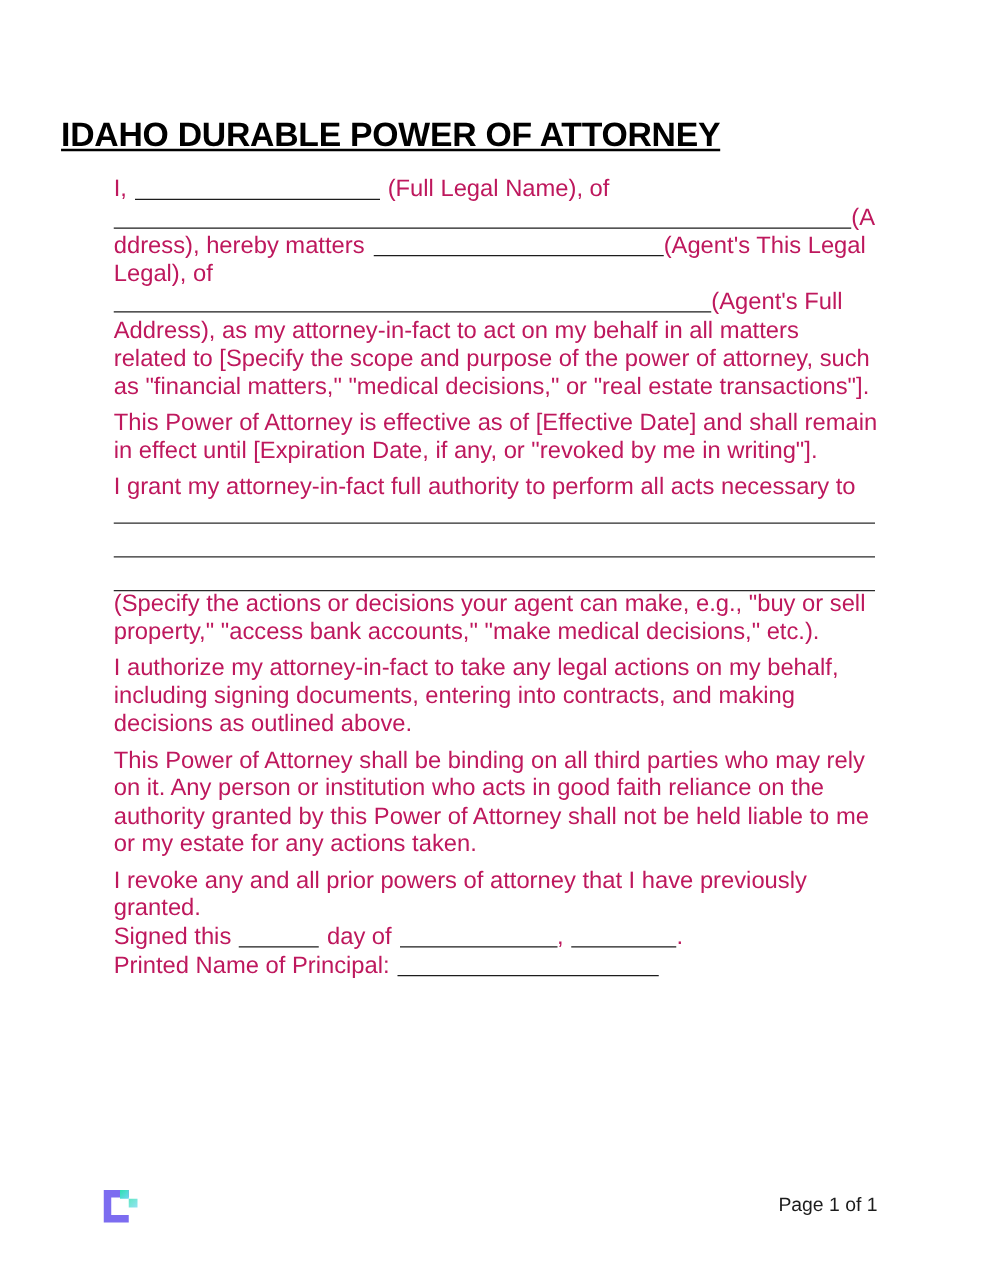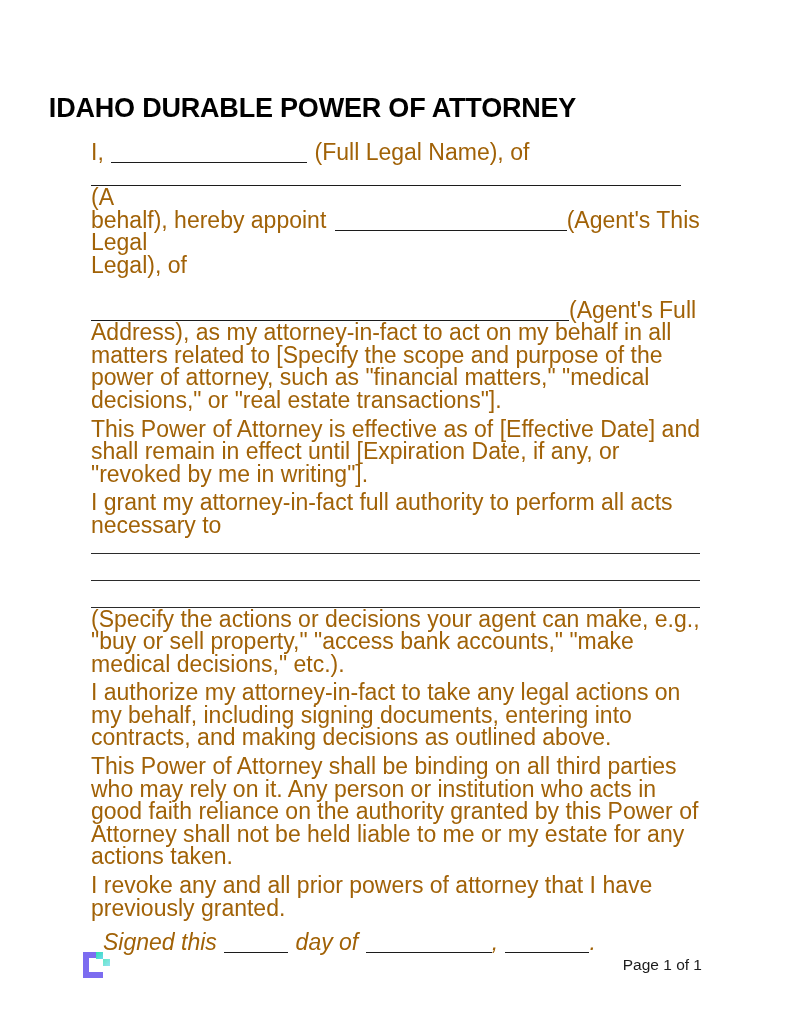--- a/index.html
+++ b/index.html
@@ -26,34 +26,35 @@
   .doc-title {
     position: absolute;
     top: 93px;
     left: 0;
     width: 625px;
     text-align: center;
     font-size: 27px;
     font-weight: bold;
     letter-spacing: -0.2px;
     color: #000000;
+    text-decoration: underline;
   }
 
   .body-area {
     position: absolute;
     left: 91px;
     top: 141px;
     width: 611px;
   }
 
   p.para {
     margin: 0;
-    font-size: 23px;
+    font-size: 19px;
     line-height: 22.6px;
-    color: #a16207;
+    color: #be185d;
     text-align: left;
     word-spacing: 0px;
   }
 
   p.gap-before {
     margin-top: 6px;
   }
 
   
   .blank {
@@ -81,21 +82,21 @@
     height: 0;
     border-bottom: 1.6px solid #2b2b2b;
     width: 609px;
   }
   .rule.r1 { margin-top: 11px; }
   .rule.r2 { margin-top: 26px; }
   .rule.r3 { margin-top: 26px; }
 
   .after-rules { margin-top: 7px; }
 
-  .sig-block p { margin: 12px; font-style: italic; }
+  .sig-block p { margin: 0; }
   .sig-line { margin-top: 24px; }
 
   
   .footer-logo {
     position: absolute;
     left: 82px;
     top: 950px;
     width: 30px;
     height: 30px;
   }
@@ -115,26 +116,26 @@
 
   <div class="doc-title">IDAHO DURABLE POWER OF ATTORNEY</div>
 
   <div class="body-area">
 
     <p class="para">
       <span>I,</span>
       <span class="blank w-name"></span>
       <span>(Full Legal Name), of</span><br>
       <span class="blank w-address"></span><span>(A</span><br>
-      <span>behalf), hereby appoint</span>
+      <span>ddress), hereby matters</span>
       <span class="blank w-agentname"></span><span>(Agent's This Legal</span><br>
       <span>Legal), of</span>
     </p>
 
-    <p class="para" style="margin-top:22px;">
+    <p class="para" style="">
       <span class="blank w-agentaddr"></span><span>(Agent's Full</span><br>
       <span>Address), as my attorney-in-fact to act on my behalf in all matters related to [Specify the scope and purpose of the power of attorney, such as "financial matters," "medical decisions," or "real estate transactions"].</span>
     </p>
 
     <p class="para gap-before">This Power of Attorney is effective as of [Effective Date] and shall remain in effect until [Expiration Date, if any, or "revoked by me in writing"].</p>
 
     <p class="para gap-before">I grant my attorney-in-fact full authority to perform all acts necessary to</p>
 
     <div class="rules">
       <div class="rule r1"></div>
@@ -154,20 +155,24 @@
 
       <p class="para sig-line">
         <span>Signed this</span>
         <span class="blank w-day"></span>
         <span>day of</span>
         <span class="blank w-month"></span><span>,</span>
         <span class="blank w-year"></span><span>.</span>
       </p>
 
 
+      <p class="para sig-line">
+        <span>Printed Name of Principal:</span>
+        <span class="blank w-printed"></span>
+      </p>
 
     </div>
   </div>
 
   <div class="footer-logo">
     <svg width="30" height="30" viewBox="0 0 30 30" xmlns="http://www.w3.org/2000/svg">
       <defs>
         <linearGradient id="tealgrad" x1="0" y1="0" x2="1" y2="1">
           <stop offset="0%" stop-color="#2ee0b0"></stop>
           <stop offset="100%" stop-color="#6fd8f0"></stop>

